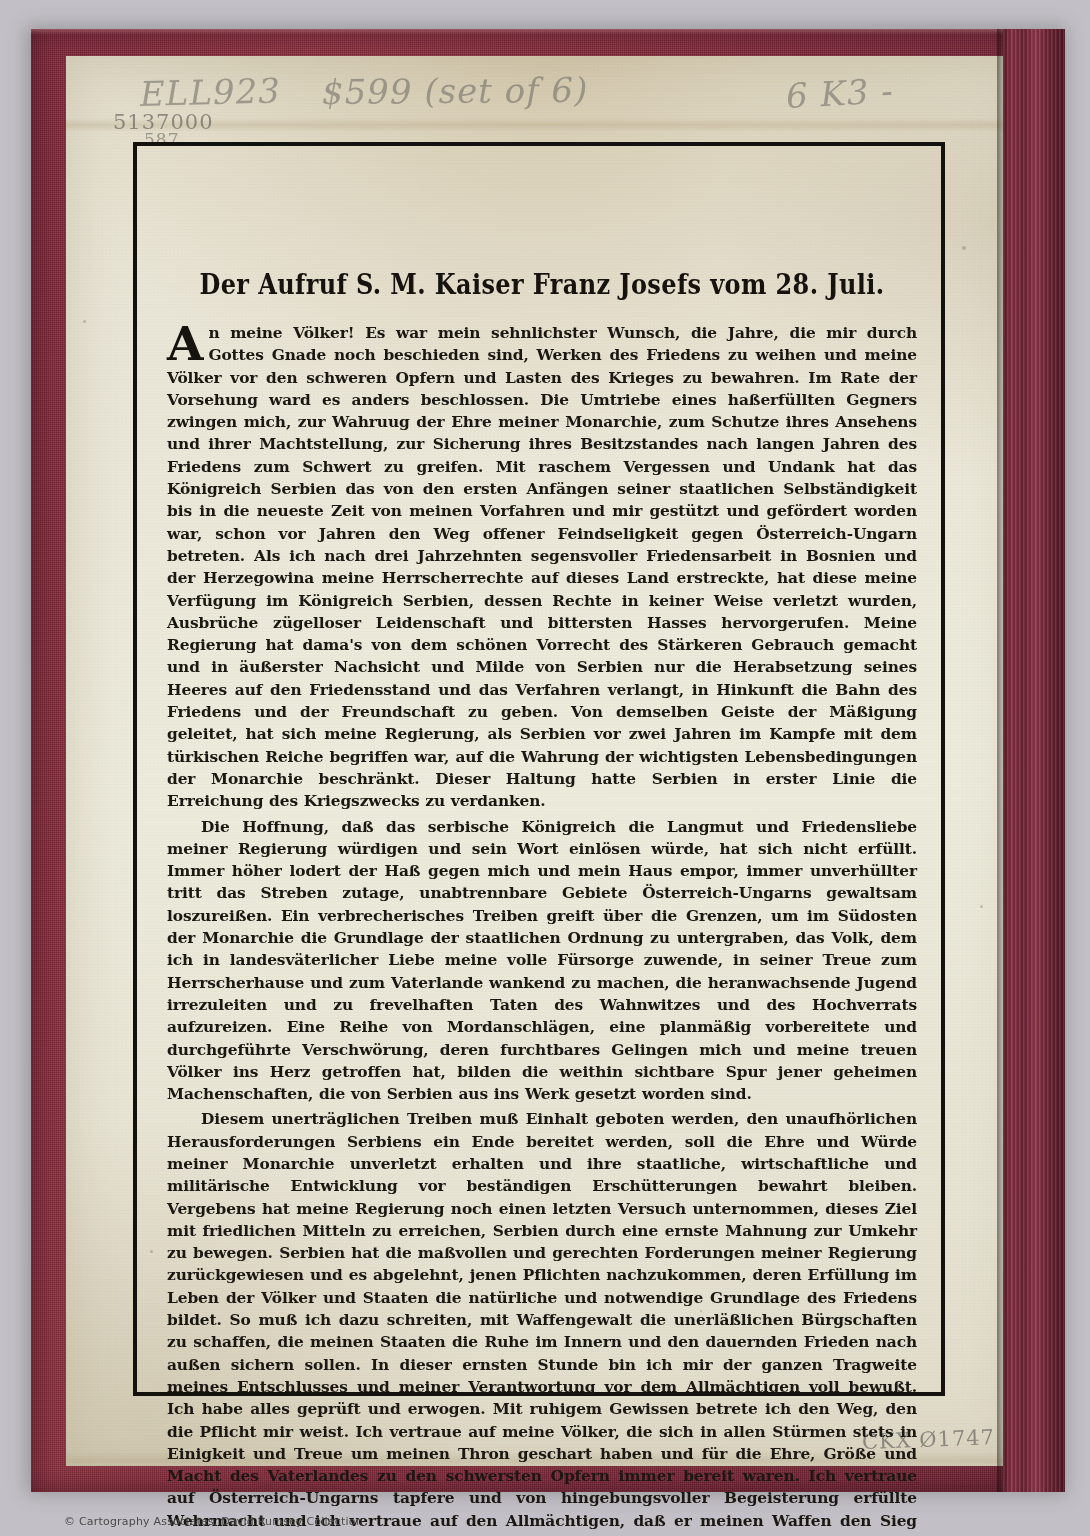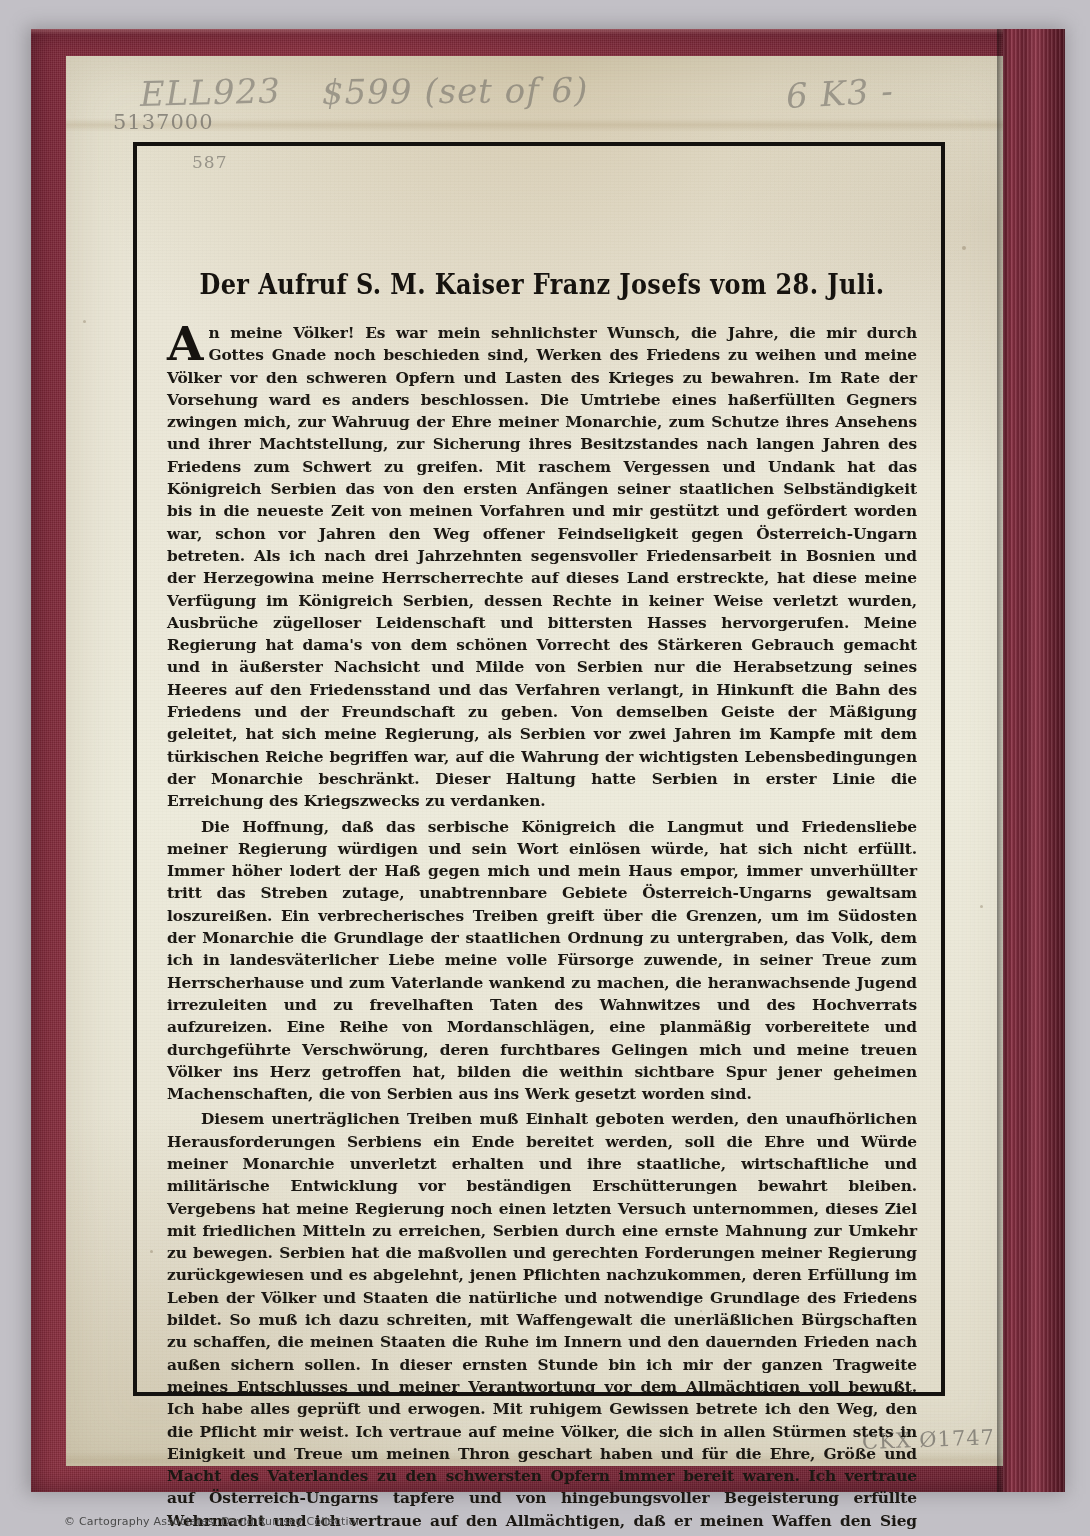--- a/index.html
+++ b/index.html
@@ -211,21 +211,21 @@
   <div class="spine"></div>
 
   <div class="pencil big" style="left:140px; top:74px; transform: rotate(-1.5deg);">ELL923</div>
 
   <div class="pencil big" style="left:322px; top:72px; transform: rotate(-0.5deg);">$599 (set of 6)</div>
 
   <div class="pencil big" style="left:786px; top:76px; transform: rotate(-3deg);">6 K3 -</div>
 
   <div class="pencil small" style="left:113px; top:110px;">5137000</div>
 
-  <div class="pencil tiny" style="left:144px; top:152px;margin-left:48px;">587</div>
+  <div class="pencil tiny" style="left:144px; top:129px;">587</div>
 
   <div class="pencil small" style="left:862px; top:1430px; transform: rotate(-2deg);">CKX Ø1747</div>
 
   <div class="frame"></div>
 
   <div class="sheet-text">
 
     <h1 class="headline">Der Aufruf S. M. Kaiser Franz Josefs vom 28. Juli.</h1>
 
     <p class="body-para first"><span class="dropcap">A</span><span>n meine Völker! Es war mein sehnlichster Wunsch, die Jahre, die mir durch Gottes Gnade noch beschieden sind, Werken des Friedens zu weihen und meine Völker vor den schweren Opfern und Lasten des Krieges zu bewahren. Im Rate der Vorsehung ward es anders beschlossen. Die Umtriebe eines haßerfüllten Gegners zwingen mich, zur Wahruug der Ehre meiner Monarchie, zum Schutze ihres Ansehens und ihrer Machtstellung, zur Sicherung ihres Besitzstandes nach langen Jahren des Friedens zum Schwert zu greifen. Mit raschem Vergessen und Undank hat das Königreich Serbien das von den ersten Anfängen seiner staatlichen Selbständigkeit bis in die neueste Zeit von meinen Vorfahren und mir gestützt und gefördert worden war, schon vor Jahren den Weg offener Feindseligkeit gegen Österreich-Ungarn betreten. Als ich nach drei Jahrzehnten segensvoller Friedensarbeit in Bosnien und der Herzegowina meine Herrscherrechte auf dieses Land erstreckte, hat diese meine Verfügung im Königreich Serbien, dessen Rechte in keiner Weise verletzt wurden, Ausbrüche zügelloser Leidenschaft und bittersten Hasses hervorgerufen. Meine Regierung hat dama's von dem schönen Vorrecht des Stärkeren Gebrauch gemacht und in äußerster Nachsicht und Milde von Serbien nur die Herabsetzung seines Heeres auf den Friedensstand und das Verfahren verlangt, in Hinkunft die Bahn des Friedens und der Freundschaft zu geben. Von demselben Geiste der Mäßigung geleitet, hat sich meine Regierung, als Serbien vor zwei Jahren im Kampfe mit dem türkischen Reiche begriffen war, auf die Wahrung der wichtigsten Lebensbedingungen der Monarchie beschränkt. Dieser Haltung hatte Serbien in erster Linie die Erreichung des Kriegszwecks zu verdanken.</span></p>

